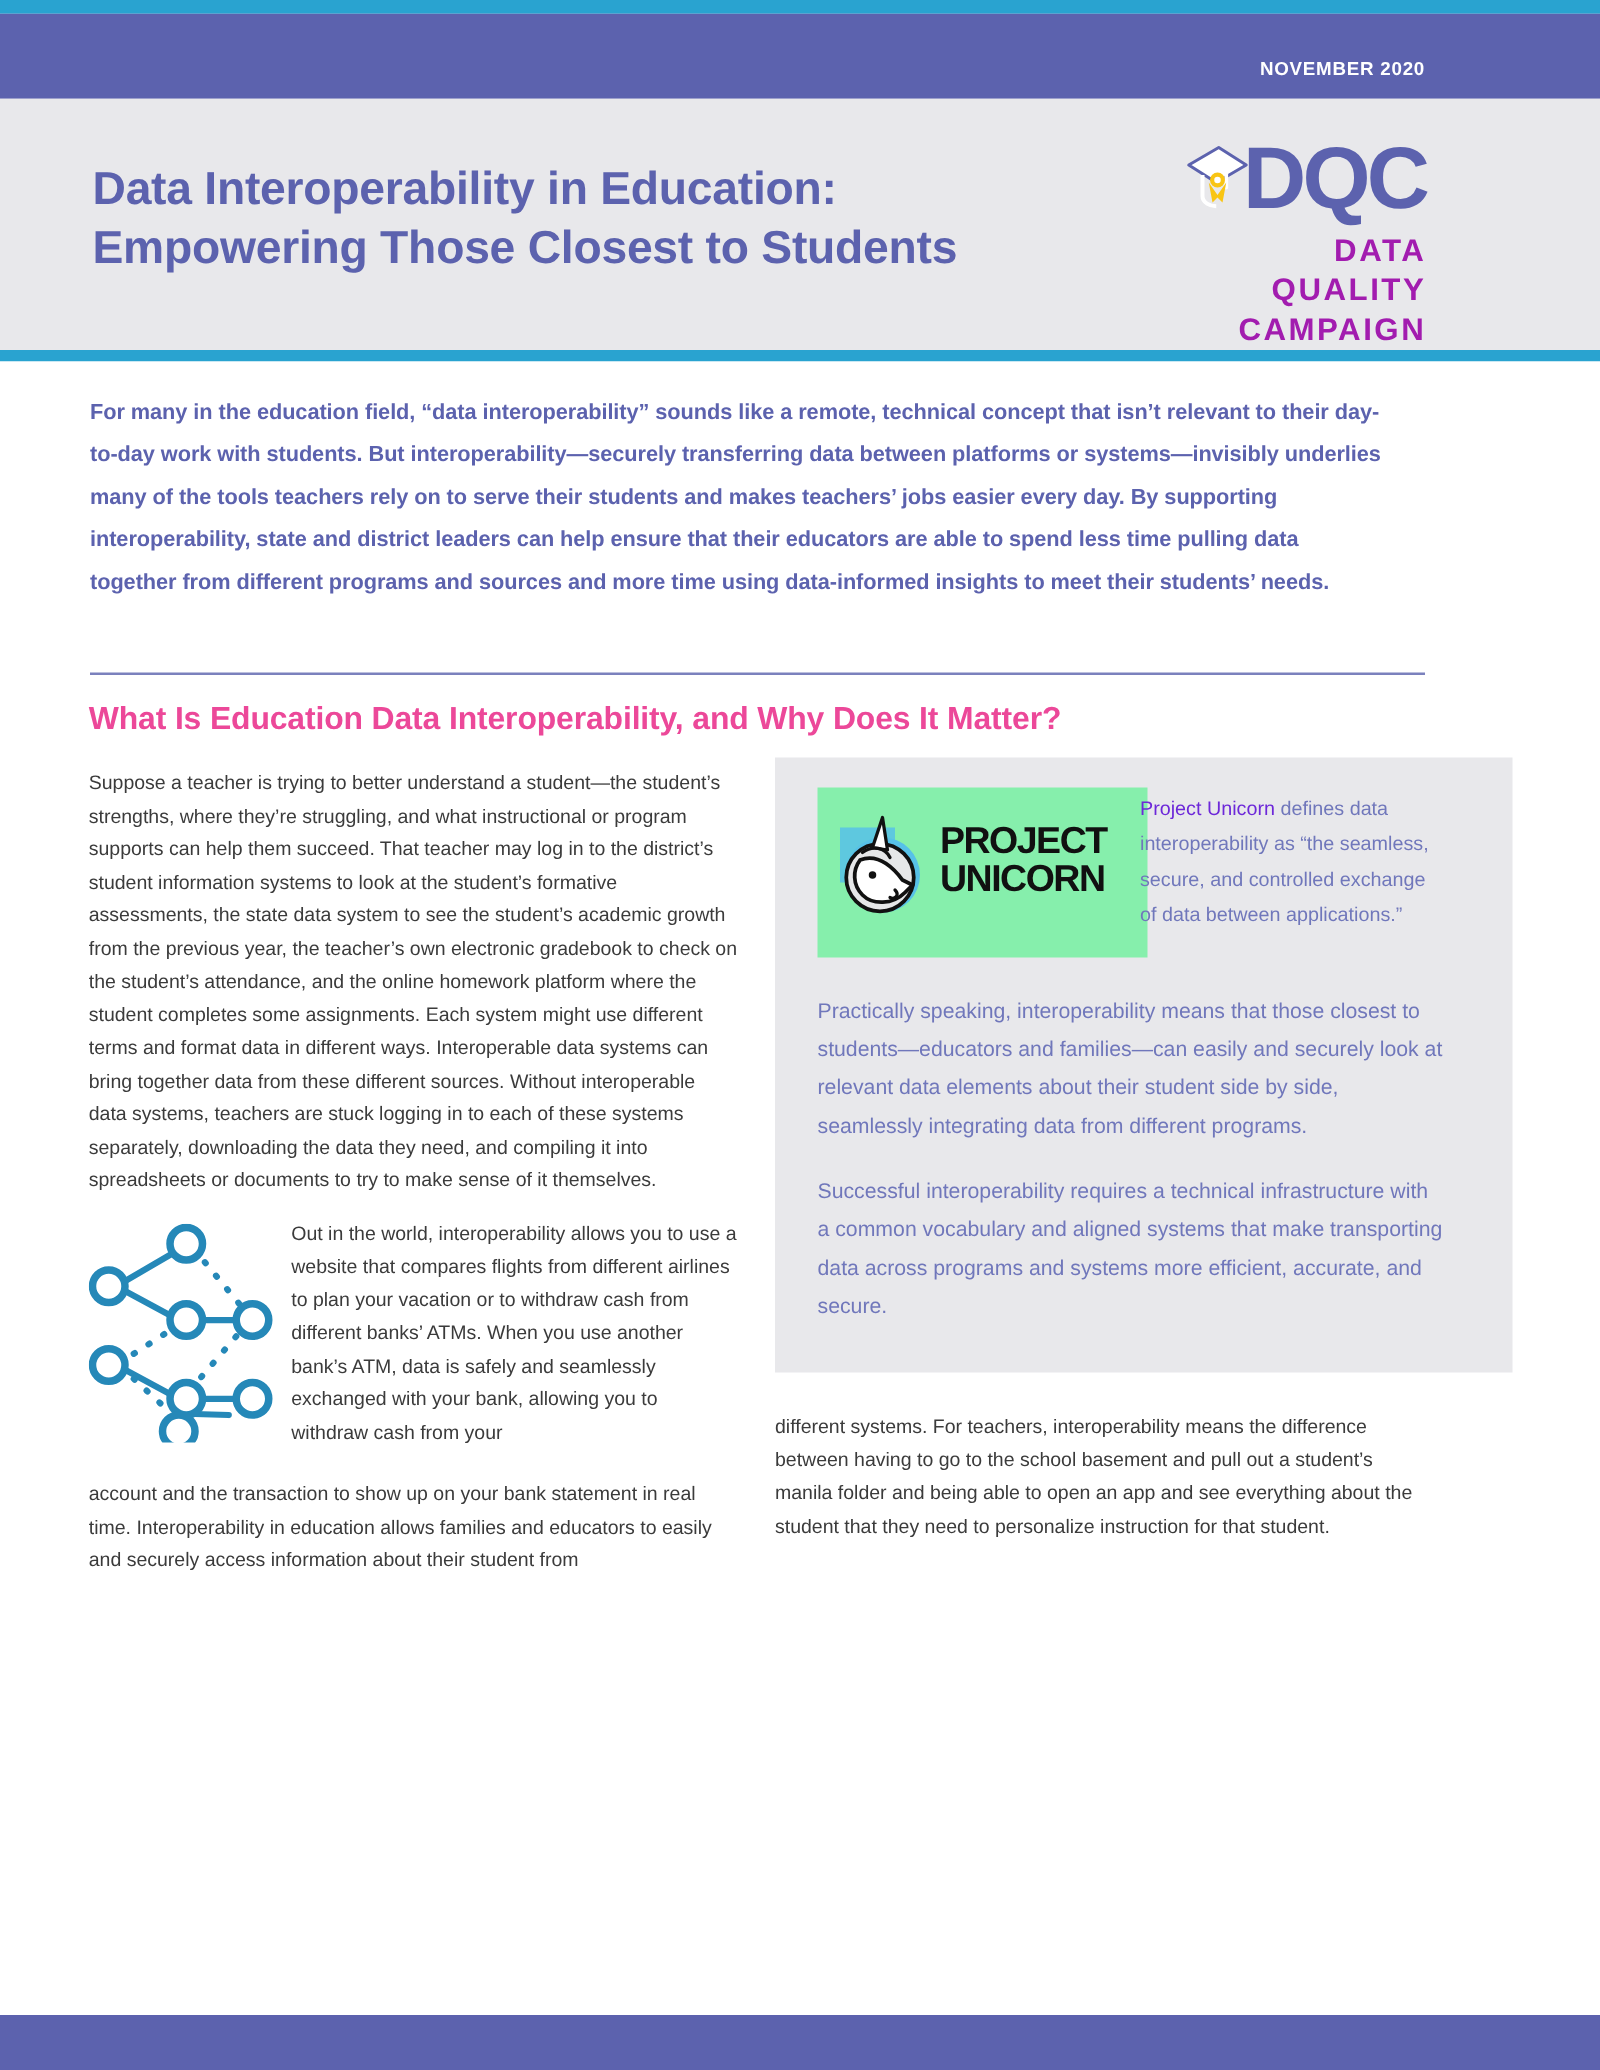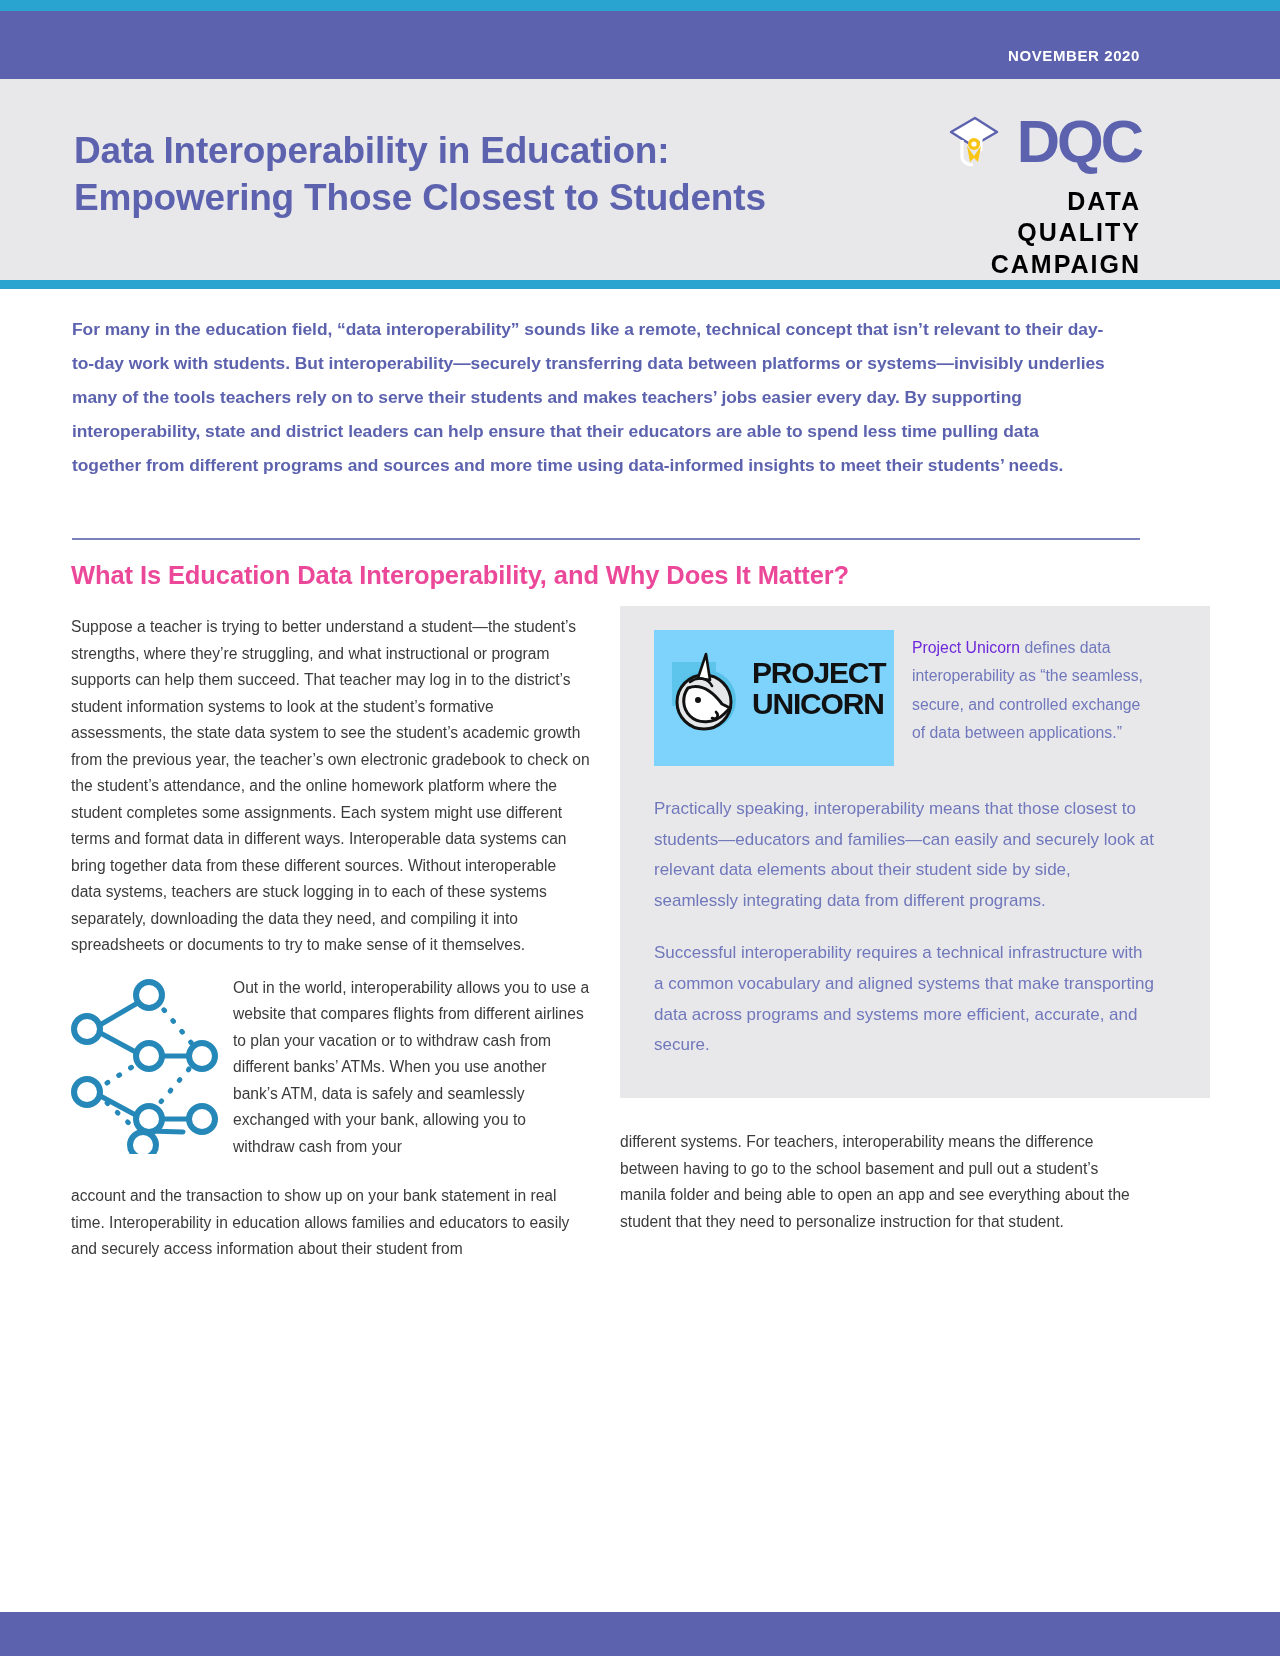--- a/index.html
+++ b/index.html
@@ -74,36 +74,36 @@
     position: absolute;
     right: 139px;
     top: 100px;
     width: 200px;
     text-align: right;
   }
   .logo-mark {
     position: relative;
     height: 84px;
     line-height: 84px;
-    font-size: 60px;
+    font-size: 70px;
     font-weight: bold;
     color: #5c62ae;
     letter-spacing: -3px;
     font-family: "Liberation Sans", sans-serif;
   }
   .logo-cap {
     position: absolute;
     left: 4px;
     top: 10px;
     width: 56px;
     height: 62px;
     pointer-events: none;
   }
   .logo-sub {
-    color: #000000;
+    color: #a21caf;
     font-size: 25px;
     font-weight: bold;
     letter-spacing: 2.0px;
     line-height: 1.25;
     margin-top: 2px;
   }
 
   
   .intro {
     position: absolute;
@@ -177,21 +177,22 @@
     width: 590px;
     height: 492px;
     background: #e8e8eb;
   }
   .pu-logo-box {
     position: absolute;
     left: 34px;
     top: 24px;
     width: 240px;
     height: 136px;
-    background: #7dd3fc;
+    background: #86efac;
+    padding-left: 24px;
   }
   .pu-inner {
     position: absolute;
     left: 14px;
     top: 22px;
     width: 214px;
     height: 92px;
   }
   .pu-wordmark {
     position: absolute;

